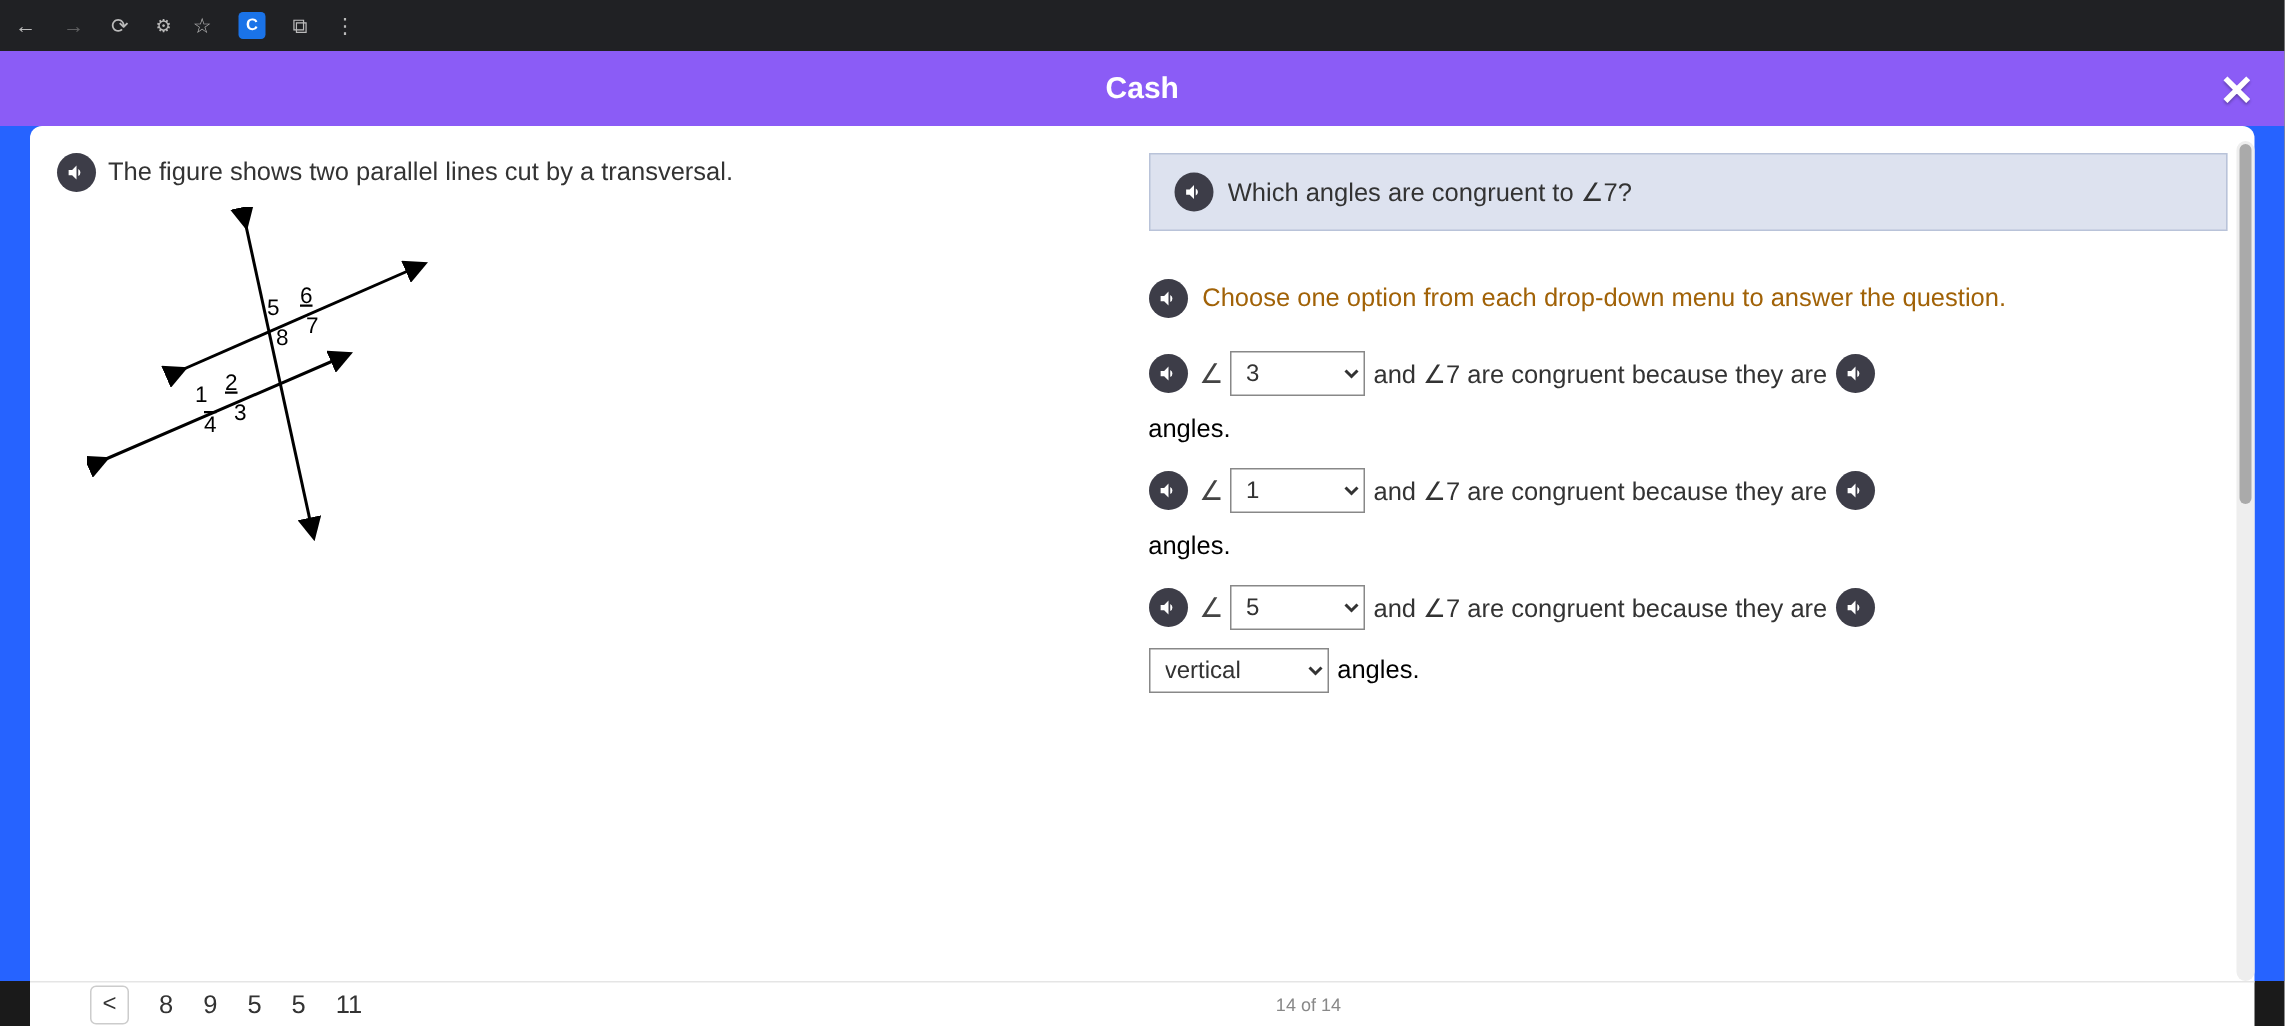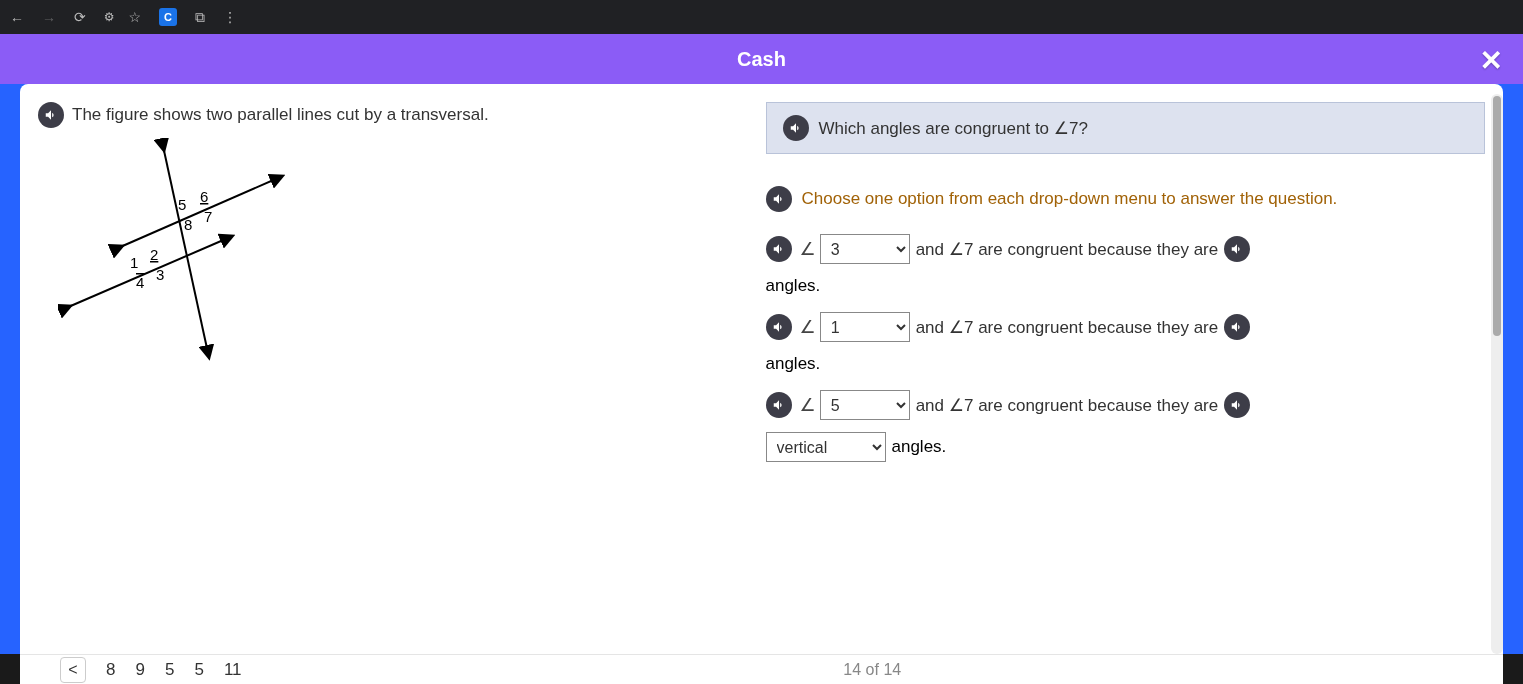--- a/index.html
+++ b/index.html
@@ -97,21 +97,21 @@
     background:#fff; height:30px; display:flex; align-items:center;
     padding:0 20px 0 40px; gap:20px; font-size:17px; color:#333;
     border-top:1px solid #e5e5e5; margin:0 20px;
   }
   .footer .nav-prev {
     width:26px; height:26px; border:1px solid #ccc; border-radius:4px;
     display:flex; align-items:center; justify-content:center; font-size:16px;
     cursor:pointer;
   }
   .footer .pg { cursor:pointer; }
-  .footer .counter { margin-left:auto; margin-right:auto; font-size:16px; color:#888;}
+  .footer .counter { margin-left:auto; margin-right:auto; font-size:12px; color:#888;}
 </style>
 </head>
 <body>
 
 <div class="browser-bar">
   <div class="nav-icons">
     <span>←</span>
     <span style="opacity:.4">→</span>
     <span>⟳</span>
     <span style="font-size:12px">⚙</span>

